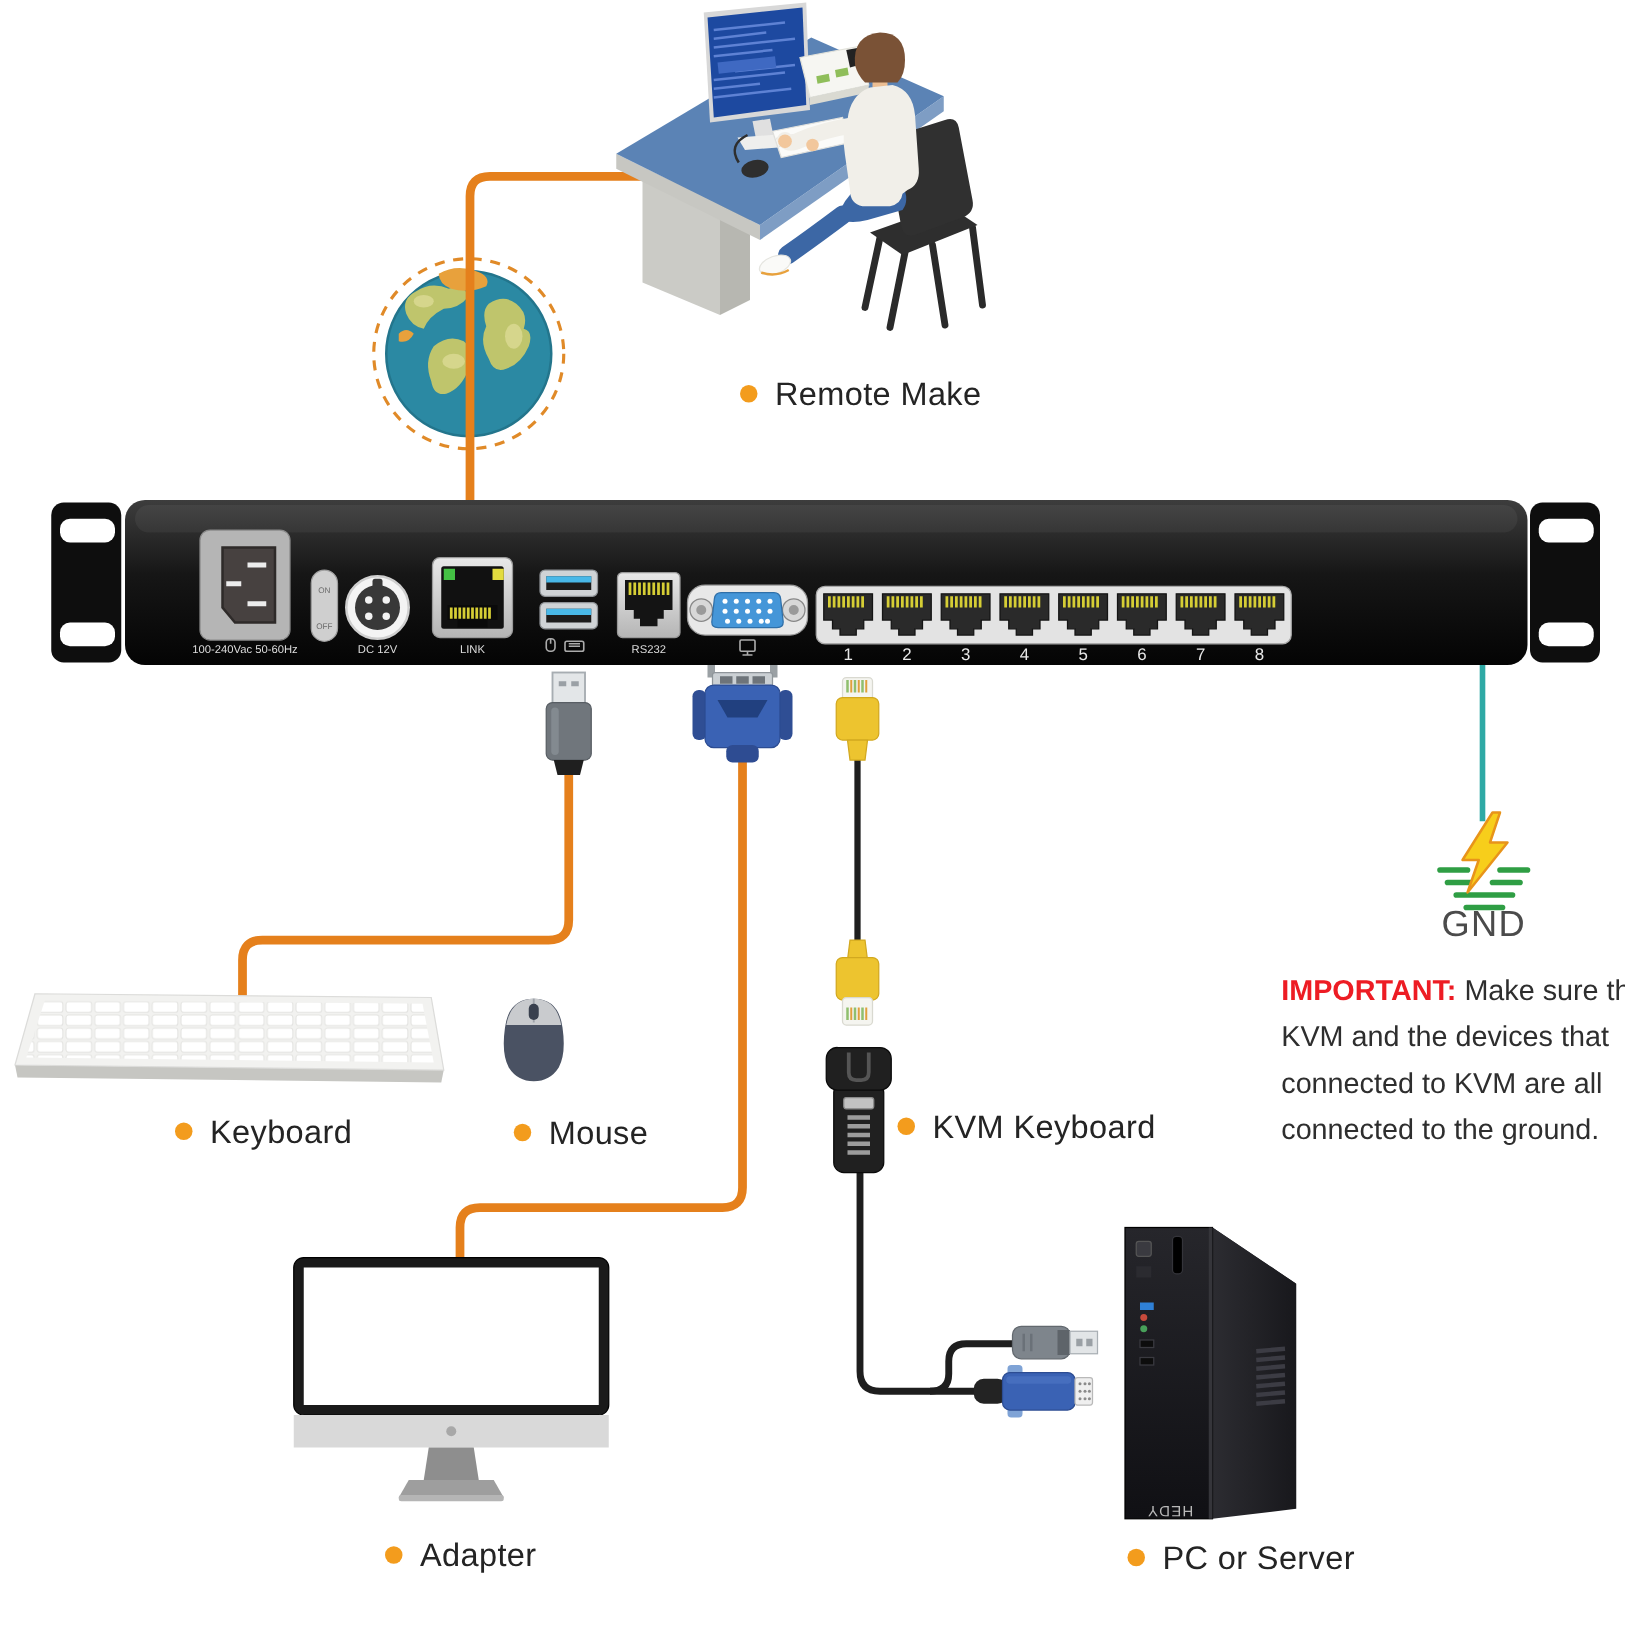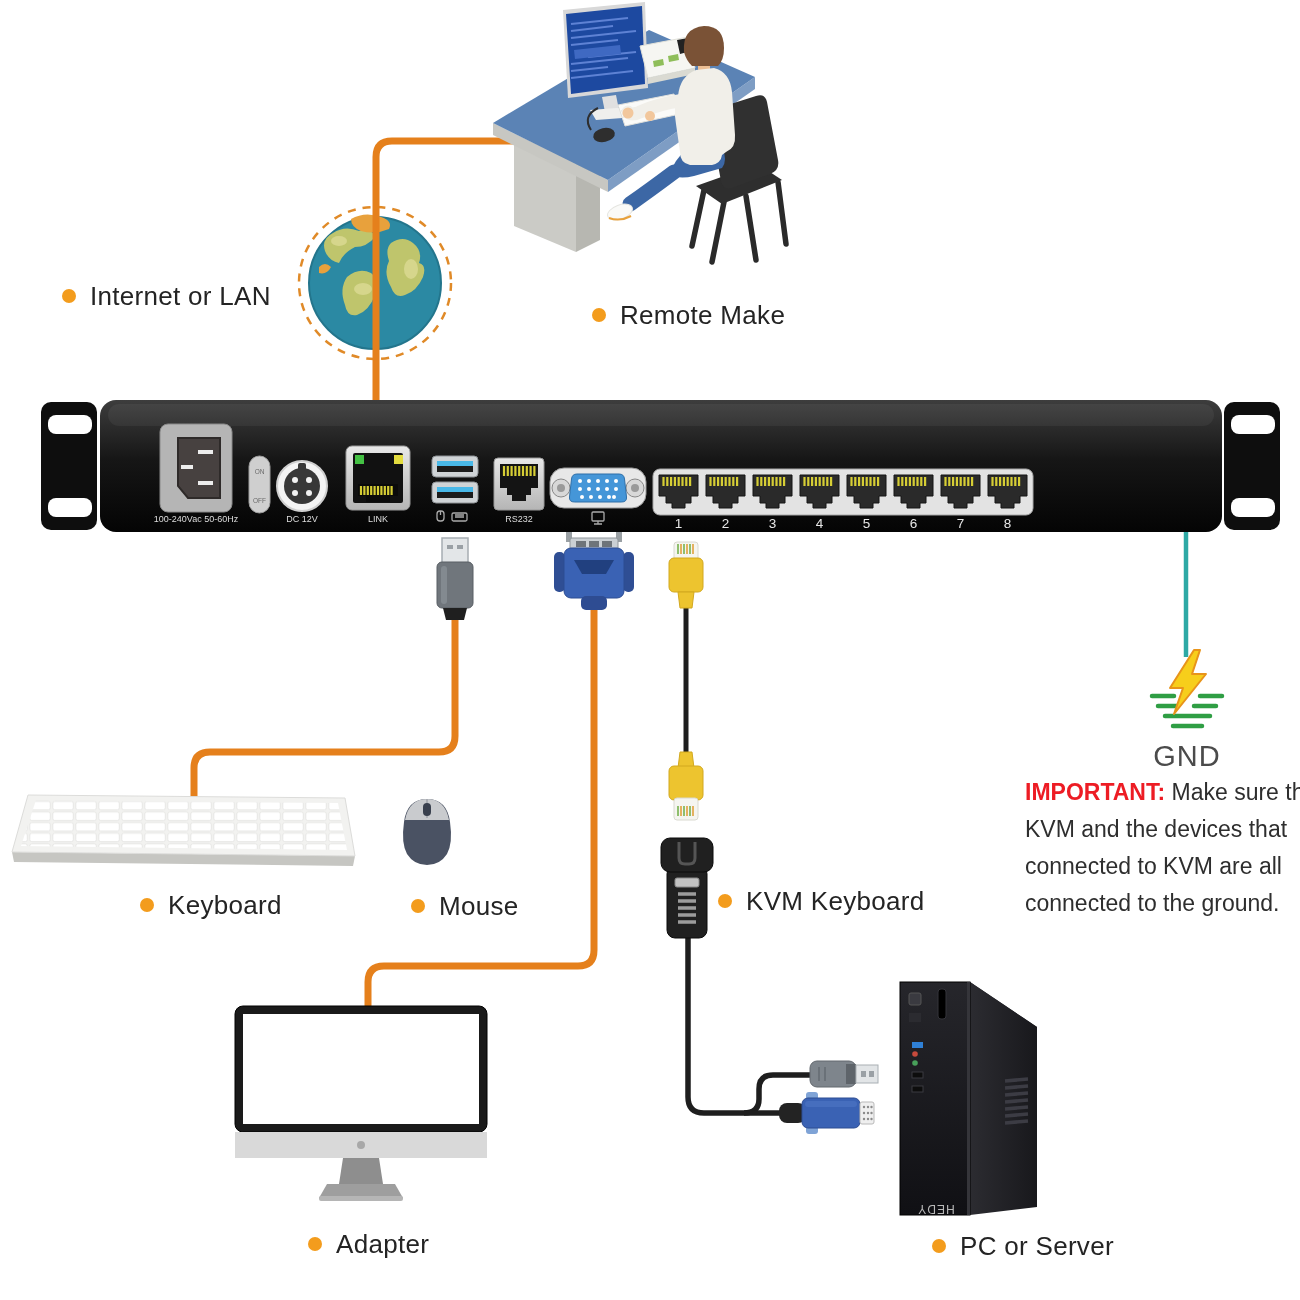--- a/index.html
+++ b/index.html
@@ -4,21 +4,21 @@
 <style>
   html,body{margin:0;padding:0;background:#ffffff;}
   .canvas{position:relative;width:1300px;height:1300px;background:#ffffff;overflow:hidden;
           font-family:"Liberation Sans",sans-serif;}
   .abs{position:absolute;}
   svg{display:block;overflow:visible;}
   svg text{font-family:"Liberation Sans",sans-serif;}
   .lbl{position:absolute;display:flex;align-items:center;gap:14px;height:34px;
        color:#242424;font-size:26px;letter-spacing:0.3px;}
   .lbl .dot{width:14px;height:14px;border-radius:50%;background:#F39C1D;flex:none;}
-  .gnd-label{position:absolute;left:1140px;top:740px;width:94px;text-align:center;
+  .gnd-label{position:absolute;left:1140px;top:724px;width:94px;text-align:center;
        font-size:29px;color:#4b4b4b;letter-spacing:1px;}
   .important{position:absolute;left:1002px;top:774px;width:296px;
        font-size:23px;line-height:37px;color:#2e2e2e;text-align:left;margin-left:23px;}
   .important .imp-head{color:#ED1C24;font-weight:bold;}
 </style>
 </head>
 <body>
 
 <div class="canvas">
 
@@ -386,24 +386,20 @@
       <path d="M2 46 H24"></path>
         <path d="M50 46 H72"></path>
       <path d="M8 56 H28"></path>
         <path d="M44 56 H66"></path>
       <path d="M15 66 H60"></path>
       <path d="M23 76 H52"></path>
     </g>
     <polygon points="44,0 20,38 33,38 24,64 56,24 42,24 50,0" fill="#F7CE1B" stroke="#E8941A" stroke-width="2" stroke-linejoin="round"></polygon>
   </svg>
 
-  <div class="lbl" style="left:62px;top:279px">
-    <span class="dot"></span>
-    <span>Internet or LAN</span>
-  </div>
 
   <div class="lbl" style="left:592px;top:298px">
     <span class="dot"></span>
     <span>Remote Make</span>
   </div>
 
   <div class="lbl" style="left:140px;top:888px">
     <span class="dot"></span>
     <span>Keyboard</span>
   </div>
@@ -416,21 +412,21 @@
   <div class="lbl" style="left:718px;top:884px">
     <span class="dot"></span>
     <span>KVM Keyboard</span>
   </div>
 
   <div class="lbl" style="left:308px;top:1227px">
     <span class="dot"></span>
     <span>Adapter</span>
   </div>
 
-  <div class="lbl" style="left:932px;top:1229px">
+  <div class="lbl" style="left:902px;top:1229px">
     <span class="dot"></span>
     <span>PC  or Server</span>
   </div>
 
   <div class="gnd-label">GND</div>
 
   <div class="important">
     <span class="imp-head">IMPORTANT:</span><span> Make sure the KVM and the devices that connected to KVM are all connected to the ground.</span>
   </div>
 

